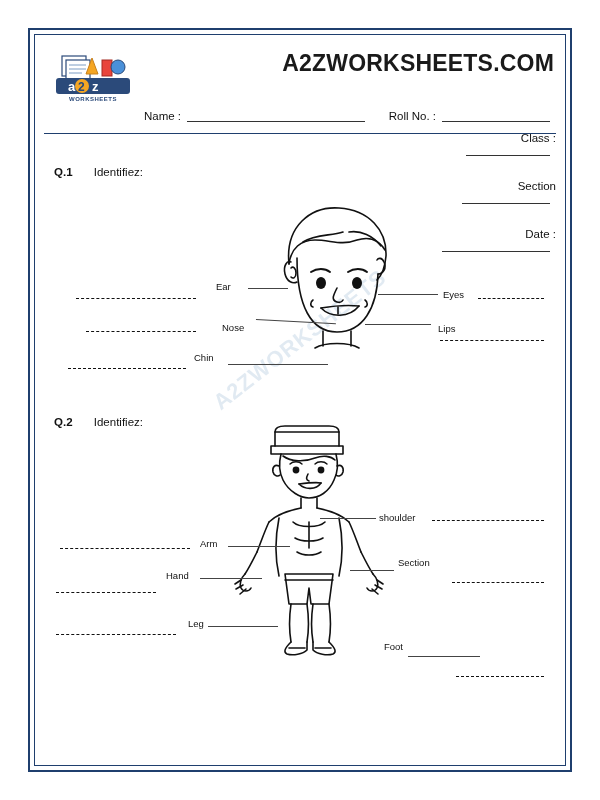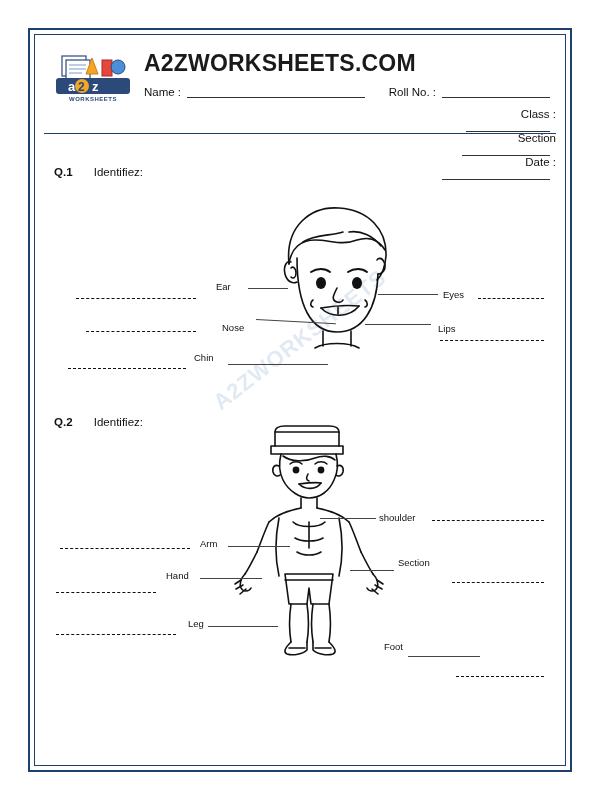--- a/index.html
+++ b/index.html
@@ -39,38 +39,38 @@
   }
   .logo {
     position: absolute;
     left: 8px; top: 8px;
     width: 82px; height: 58px;
   }
   .site-title {
     position: absolute;
     left: 100px; top: 6px;
     width: 410px;
-    text-align: left;
+    text-align: right;
     font-size: 23px;
     font-weight: bold;
     letter-spacing: .2px;
     color: #1a1a1a;
   }
   .field-row {
     position: absolute;
     left: 100px;
     width: 412px;
     font-size: 11.5px;
     color: #111;
     display: flex;
     align-items: flex-end;
   }
   .row1 { top: 42px; }
   .row2 { top: 64px; flex-direction: column; }
-  .fld-label { white-space: nowrap; }
+  .fld-label { white-space: nowrap; margin-top: 24px; }
   .fld-line {
     border-bottom: 1px solid #333;
     height: 12px;
     margin: 0 6px;
     flex: 0 0 auto;
   }
   .ln-long  { width: 178px; }
   .ln-med   { width: 108px; }
   .ln-short { width: 84px; }
   .ln-xshort{ width: 88px; }

